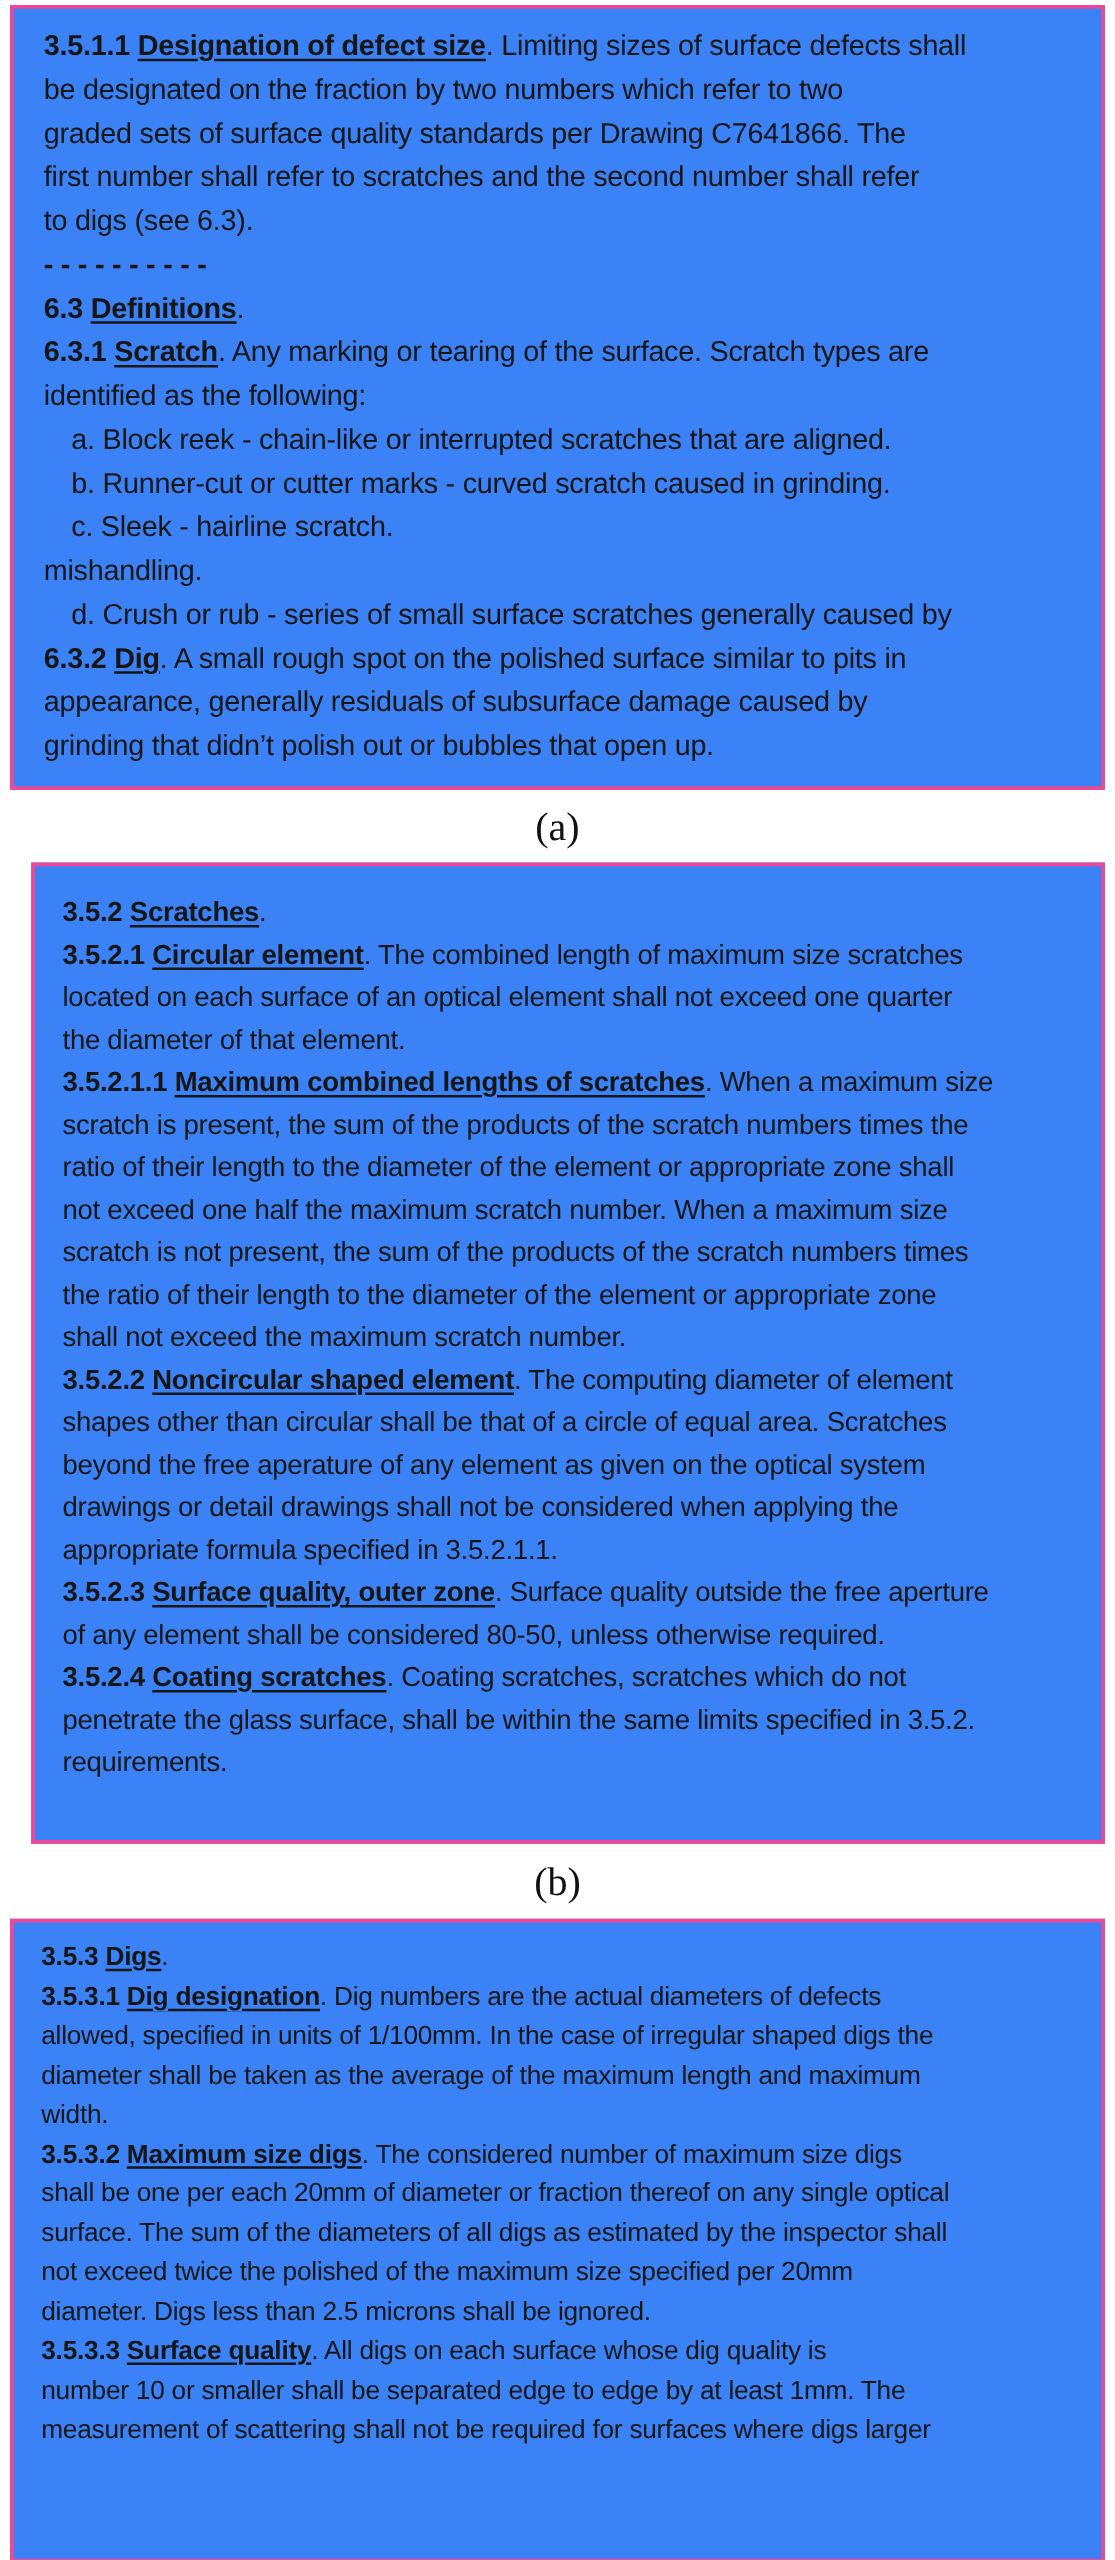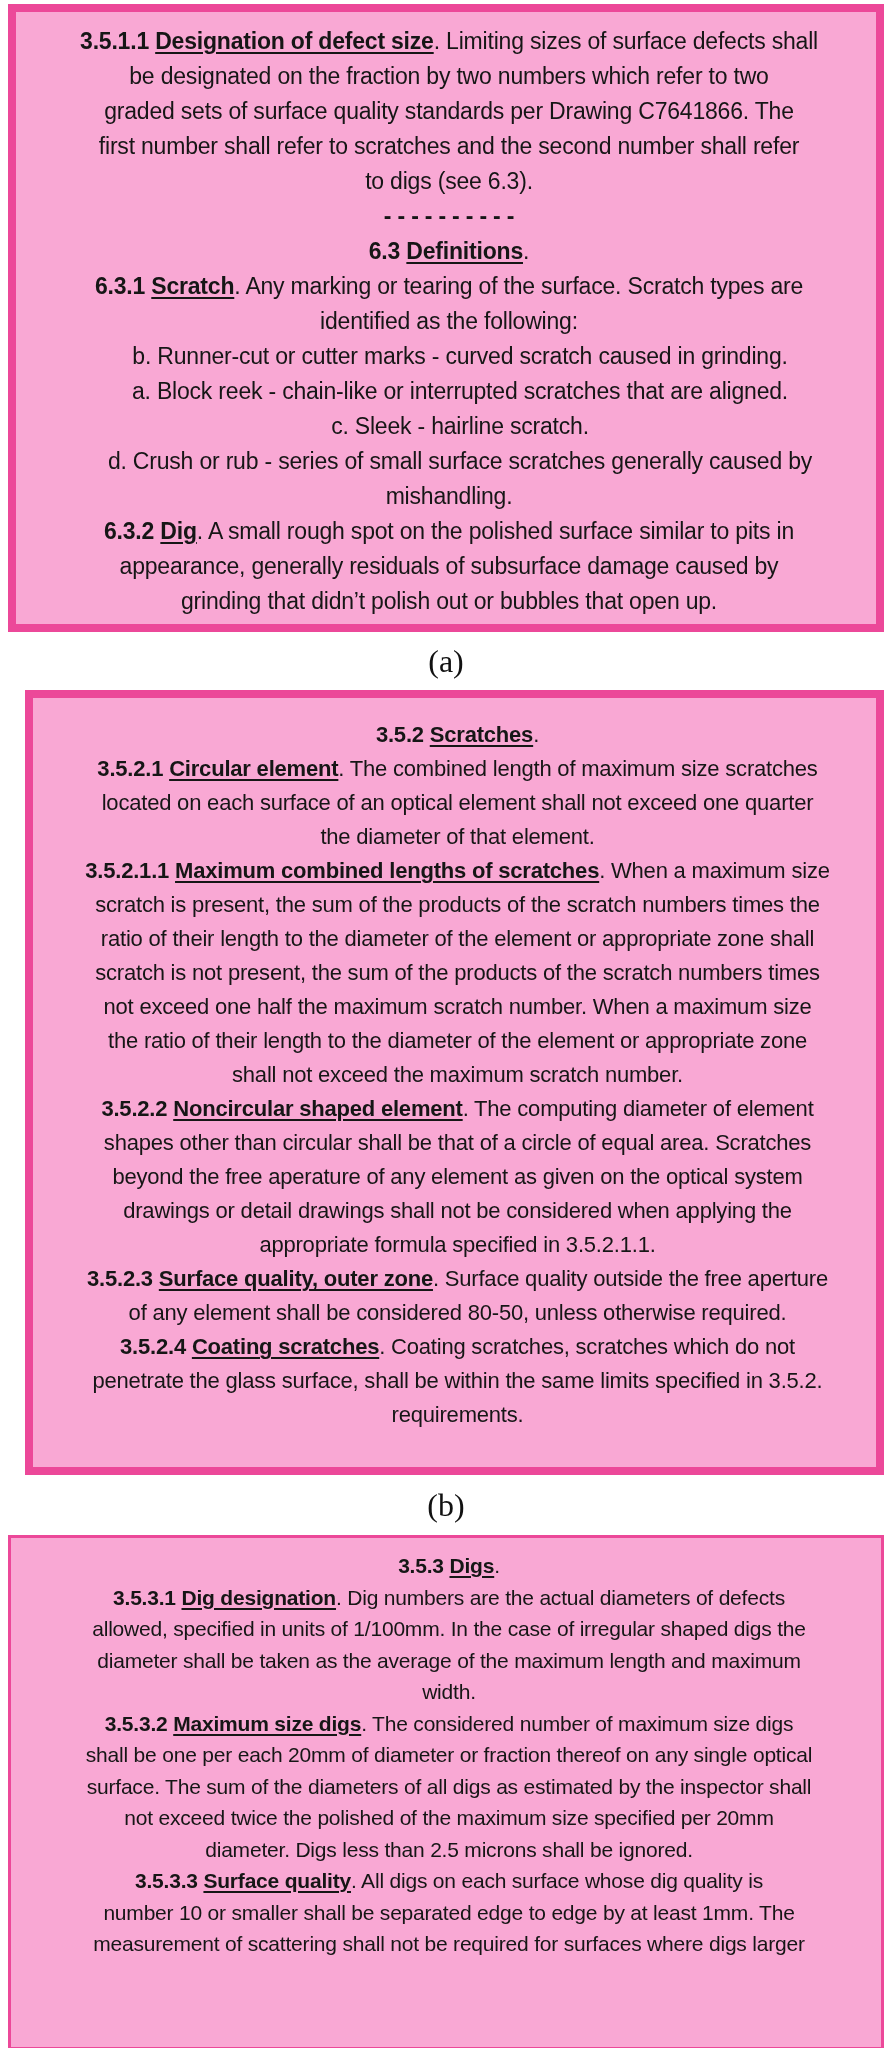--- a/index.html
+++ b/index.html
@@ -16,24 +16,23 @@
   }
   .figure {
     width: 892px;
     height: 2048px;
     box-sizing: border-box;
     padding-top: 4px;
   }
   .panel {
     box-sizing: border-box;
     margin: 0 8px;
-    background: #f9a8d4;
-    border: 8px solid #ec4899;
+    background: #3b82f6;
+    border: 3px solid #ec4899;
     overflow: hidden;
-    text-align: center;
   }
   .panel .body {
     box-sizing: border-box;
     height: 100%;
   }
   .line {
     white-space: nowrap;
     letter-spacing: -0.2px;
   }
   .line.indent { padding-left: 22px; }
@@ -72,43 +71,43 @@
     <div class="body">
         <div class="line"><span class="b">3.5.1.1 </span><span class="b u">Designation of defect size</span><span>. Limiting sizes of surface defects shall</span></div>
         <div class="line"><span>be designated on the fraction by two numbers which refer to two</span></div>
         <div class="line"><span>graded sets of surface quality standards per Drawing C7641866. The</span></div>
         <div class="line"><span>first number shall refer to scratches and the second number shall refer</span></div>
         <div class="line"><span>to digs (see 6.3).</span></div>
         <div class="line"><span class="b">- - - - - - - - - -</span></div>
         <div class="line"><span class="b">6.3 </span><span class="b u">Definitions</span><span>.</span></div>
         <div class="line"><span class="b">6.3.1 </span><span class="b u">Scratch</span><span>. Any marking or tearing of the surface. Scratch types are</span></div>
         <div class="line"><span>identified as the following:</span></div>
+        <div class="line indent"><span>a. Block reek - chain-like or interrupted scratches that are aligned.</span></div>
         <div class="line indent"><span>b. Runner-cut or cutter marks - curved scratch caused in grinding.</span></div>
-        <div class="line indent"><span>a. Block reek - chain-like or interrupted scratches that are aligned.</span></div>
         <div class="line indent"><span>c. Sleek - hairline scratch.</span></div>
+        <div class="line"><span>mishandling.</span></div>
         <div class="line indent"><span>d. Crush or rub - series of small surface scratches generally caused by</span></div>
-        <div class="line"><span>mishandling.</span></div>
         <div class="line"><span class="b">6.3.2 </span><span class="b u">Dig</span><span>. A small rough spot on the polished surface similar to pits in</span></div>
         <div class="line"><span>appearance, generally residuals of subsurface damage caused by</span></div>
         <div class="line"><span>grinding that didn’t polish out or bubbles that open up.</span></div>
       </div>
   </div>
   <div class="caption caption-a">(a)</div>
 
   <div class="panel panel-b">
     <div class="body">
         <div class="line"><span class="b">3.5.2 </span><span class="b u">Scratches</span><span>.</span></div>
         <div class="line"><span class="b">3.5.2.1 </span><span class="b u">Circular element</span><span>. The combined length of maximum size scratches</span></div>
         <div class="line"><span>located on each surface of an optical element shall not exceed one quarter</span></div>
         <div class="line"><span>the diameter of that element.</span></div>
         <div class="line"><span class="b">3.5.2.1.1 </span><span class="b u">Maximum combined lengths of scratches</span><span>. When a maximum size</span></div>
         <div class="line"><span>scratch is present, the sum of the products of the scratch numbers times the</span></div>
         <div class="line"><span>ratio of their length to the diameter of the element or appropriate zone shall</span></div>
+        <div class="line"><span>not exceed one half the maximum scratch number. When a maximum size</span></div>
         <div class="line"><span>scratch is not present, the sum of the products of the scratch numbers times</span></div>
-        <div class="line"><span>not exceed one half the maximum scratch number. When a maximum size</span></div>
         <div class="line"><span>the ratio of their length to the diameter of the element or appropriate zone</span></div>
         <div class="line"><span>shall not exceed the maximum scratch number.</span></div>
         <div class="line"><span class="b">3.5.2.2 </span><span class="b u">Noncircular shaped element</span><span>. The computing diameter of element</span></div>
         <div class="line"><span>shapes other than circular shall be that of a circle of equal area. Scratches</span></div>
         <div class="line"><span>beyond the free aperature of any element as given on the optical system</span></div>
         <div class="line"><span>drawings or detail drawings shall not be considered when applying the</span></div>
         <div class="line"><span>appropriate formula specified in 3.5.2.1.1.</span></div>
         <div class="line"><span class="b">3.5.2.3 </span><span class="b u">Surface quality, outer zone</span><span>. Surface quality outside the free aperture</span></div>
         <div class="line"><span>of any element shall be considered 80-50, unless otherwise required.</span></div>
         <div class="line"><span class="b">3.5.2.4 </span><span class="b u">Coating scratches</span><span>. Coating scratches, scratches which do not</span></div>

